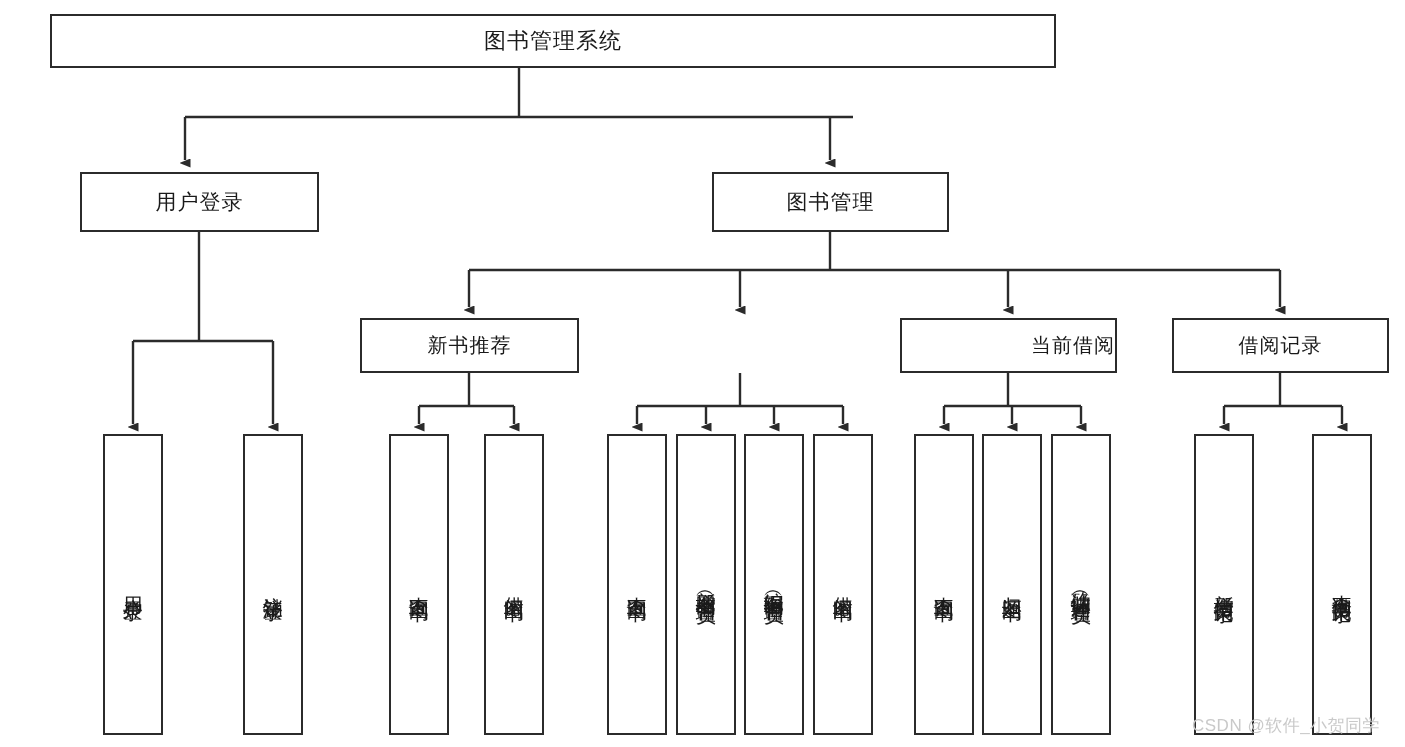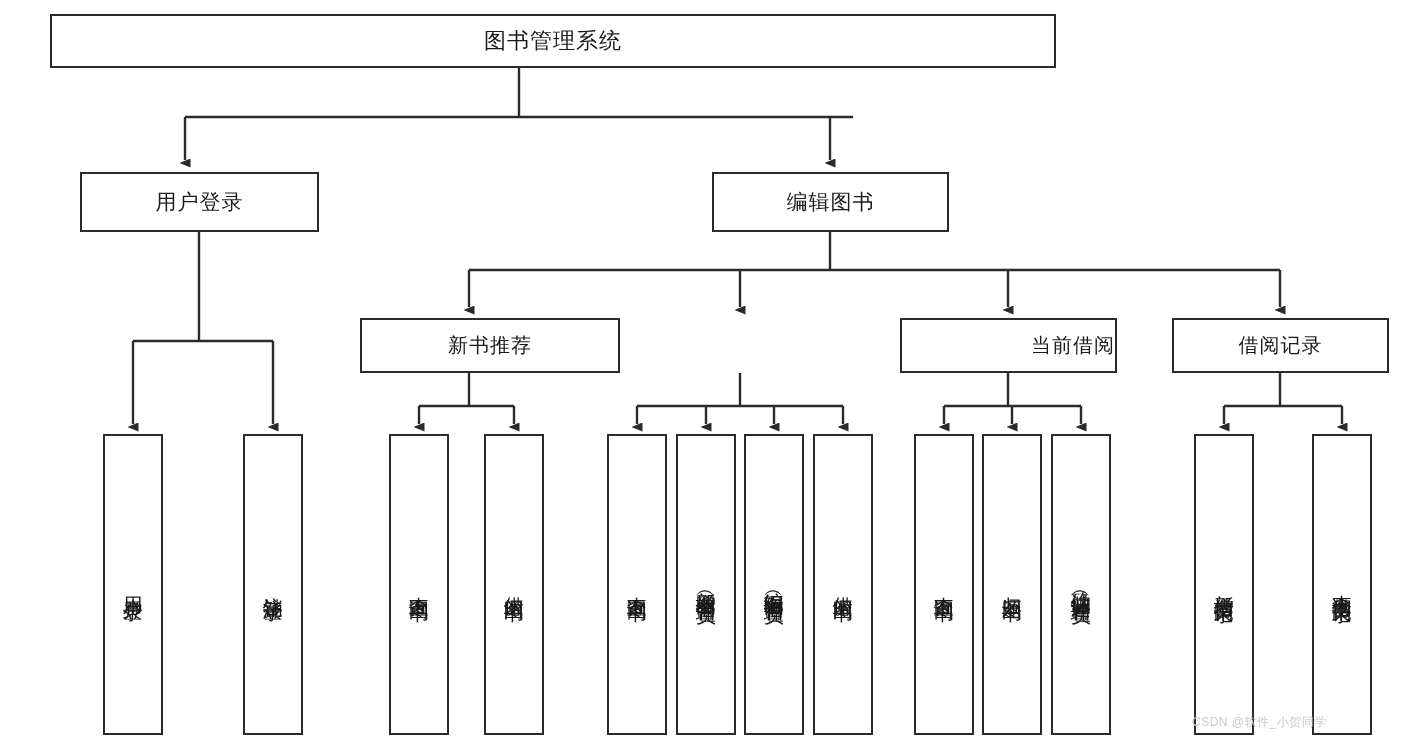--- a/index.html
+++ b/index.html
@@ -50,21 +50,21 @@
     writing-mode:vertical-rl;
     text-orientation:upright;
     line-height:1.12;
     letter-spacing:2px;
     white-space:nowrap;
     text-align:center;
   }
   .watermark{
     position:absolute;
     color:#c9c9c9;
-    font-size:12px;
+    font-size:17px;
     letter-spacing:0.5px;
     white-space:nowrap;
     user-select:none;
   }
 </style>
 </head>
 <body>
 
 <div id="stage">
 
@@ -120,24 +120,24 @@
 
   <div class="node node-root" style="left:16px; top:14px; width:1006px; height:54px;margin-left:34px;">
     <span>图书管理系统</span>
   </div>
 
   <div class="node node-l1" style="left:80px; top:172px; width:239px; height:60px;">
     <span>用户登录</span>
   </div>
 
   <div class="node node-l1" style="left:712px; top:172px; width:237px; height:60px;">
-    <span>编辑图书</span>
+    <span>图书管理</span>
   </div>
 
-  <div class="node node-l2" style="left:360px; top:318px; width:260px; height:55px;">
+  <div class="node node-l2" style="left:360px; top:318px; width:219px; height:55px;">
     <span>新书推荐</span>
   </div>
 
 
   <div class="node node-l2" style="left:900px; top:318px; width:217px; height:55px;justify-content:flex-end;">
     <span>当前借阅</span>
   </div>
 
   <div class="node node-l2" style="left:1172px; top:318px; width:217px; height:55px;">
     <span>借阅记录</span>

